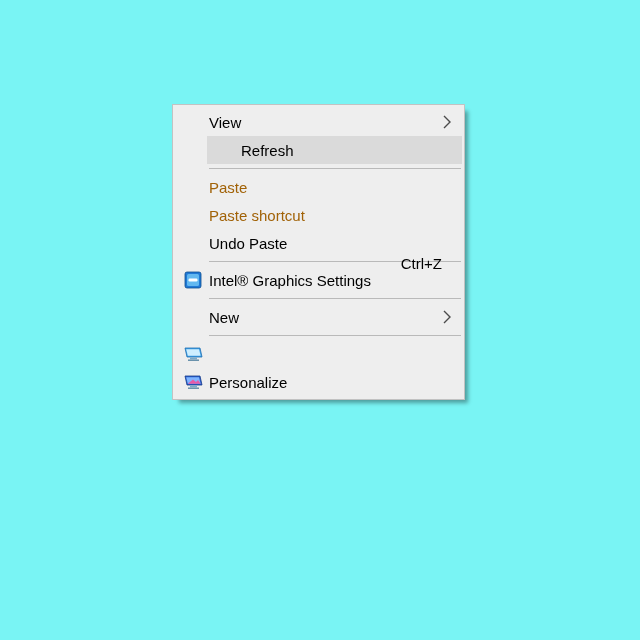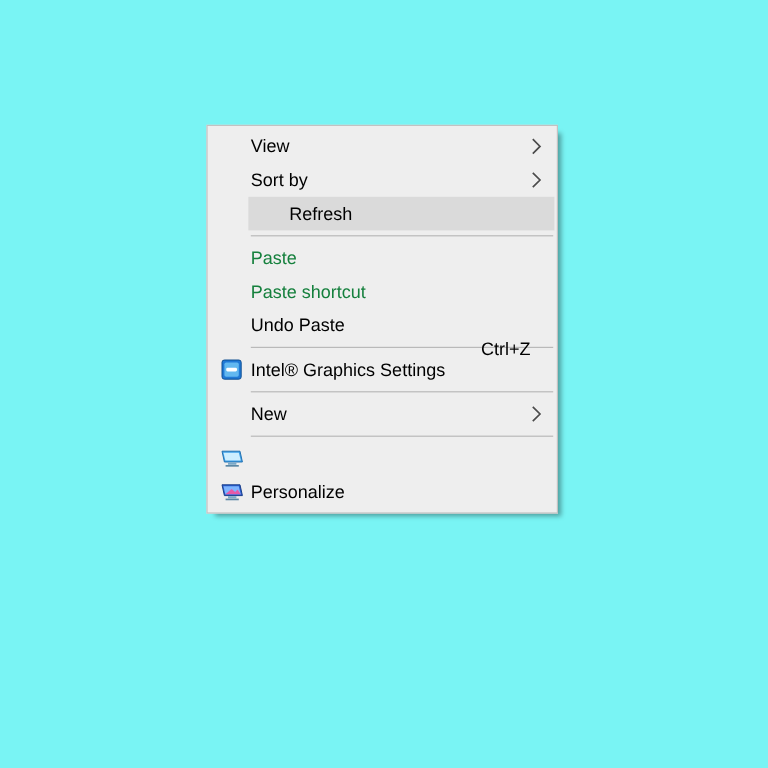--- a/index.html
+++ b/index.html
@@ -29,21 +29,21 @@
       height: 28px;
       padding: 0 8px 0 4px;
       position: relative;
     }
     .menu-item.hover {
       background: #dadada;
       margin-left: 32px;
     }
     .menu-item.disabled .label,
     .menu-item.disabled .shortcut {
-      color: #15803d;
+      color: #a16207;
     }
     .icon-slot {
       width: 28px;
       height: 24px;
       display: flex;
       align-items: center;
       justify-content: center;
       flex-shrink: 0;
     }
     .label {
@@ -77,29 +77,20 @@
   <div class="menu-item">
     <span class="icon-slot"></span>
     <span class="label">View</span>
     <span class="chevron">
       <svg width="9" height="14" viewBox="0 0 9 14">
           <path d="M1 1 L7 7 L1 13" stroke="#4b4b4b" stroke-width="1.4" fill="none"></path>
         </svg>
     </span>
   </div>
 
-  <div class="menu-item">
-    <span class="icon-slot"></span>
-    <span class="label">Sort by</span>
-    <span class="chevron">
-      <svg width="9" height="14" viewBox="0 0 9 14">
-          <path d="M1 1 L7 7 L1 13" stroke="#4b4b4b" stroke-width="1.4" fill="none"></path>
-        </svg>
-    </span>
-  </div>
 
   <div class="menu-item hover">
     <span class="icon-slot"></span>
     <span class="label">Refresh</span>
   </div>
 
   <div class="separator"></div>
 
   <div class="menu-item disabled">
     <span class="icon-slot"></span>

